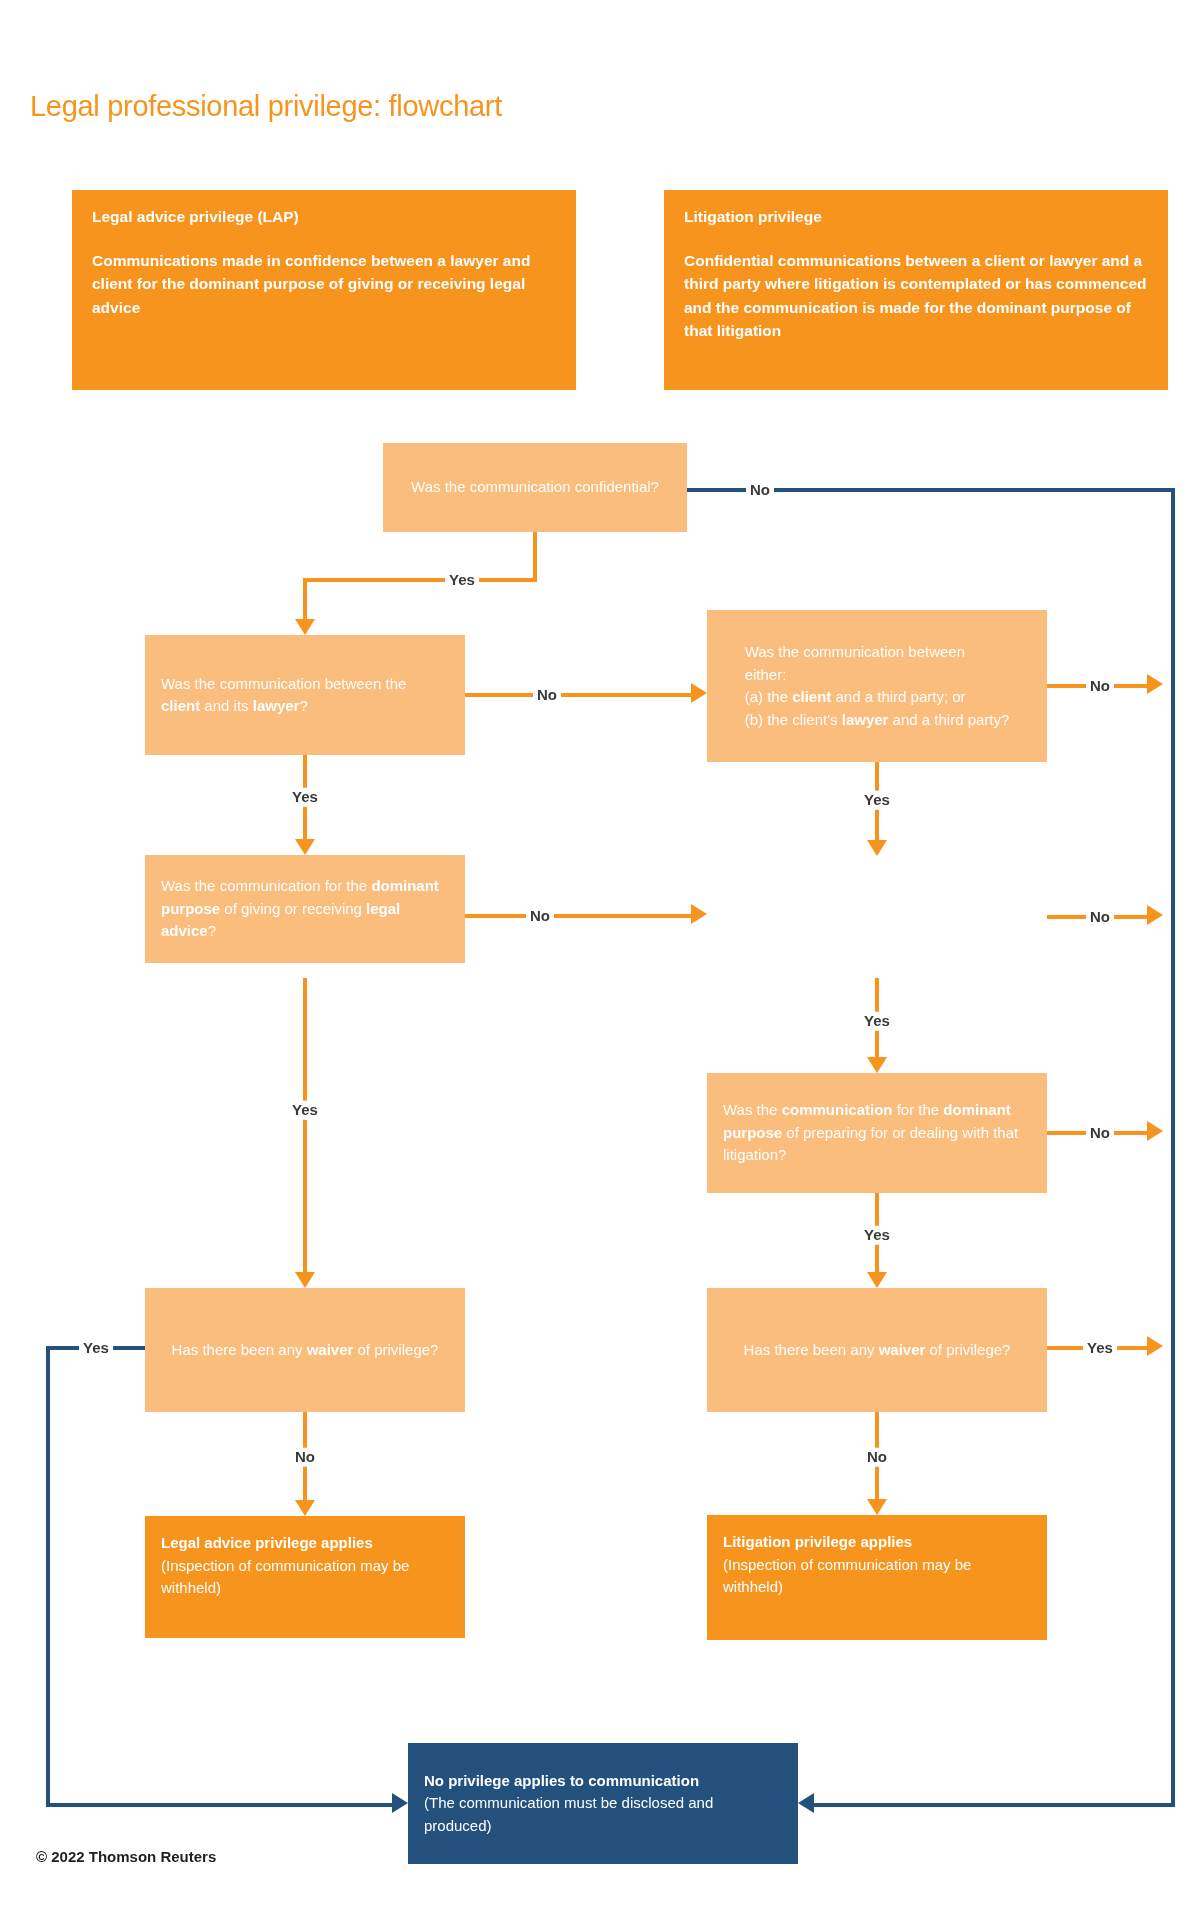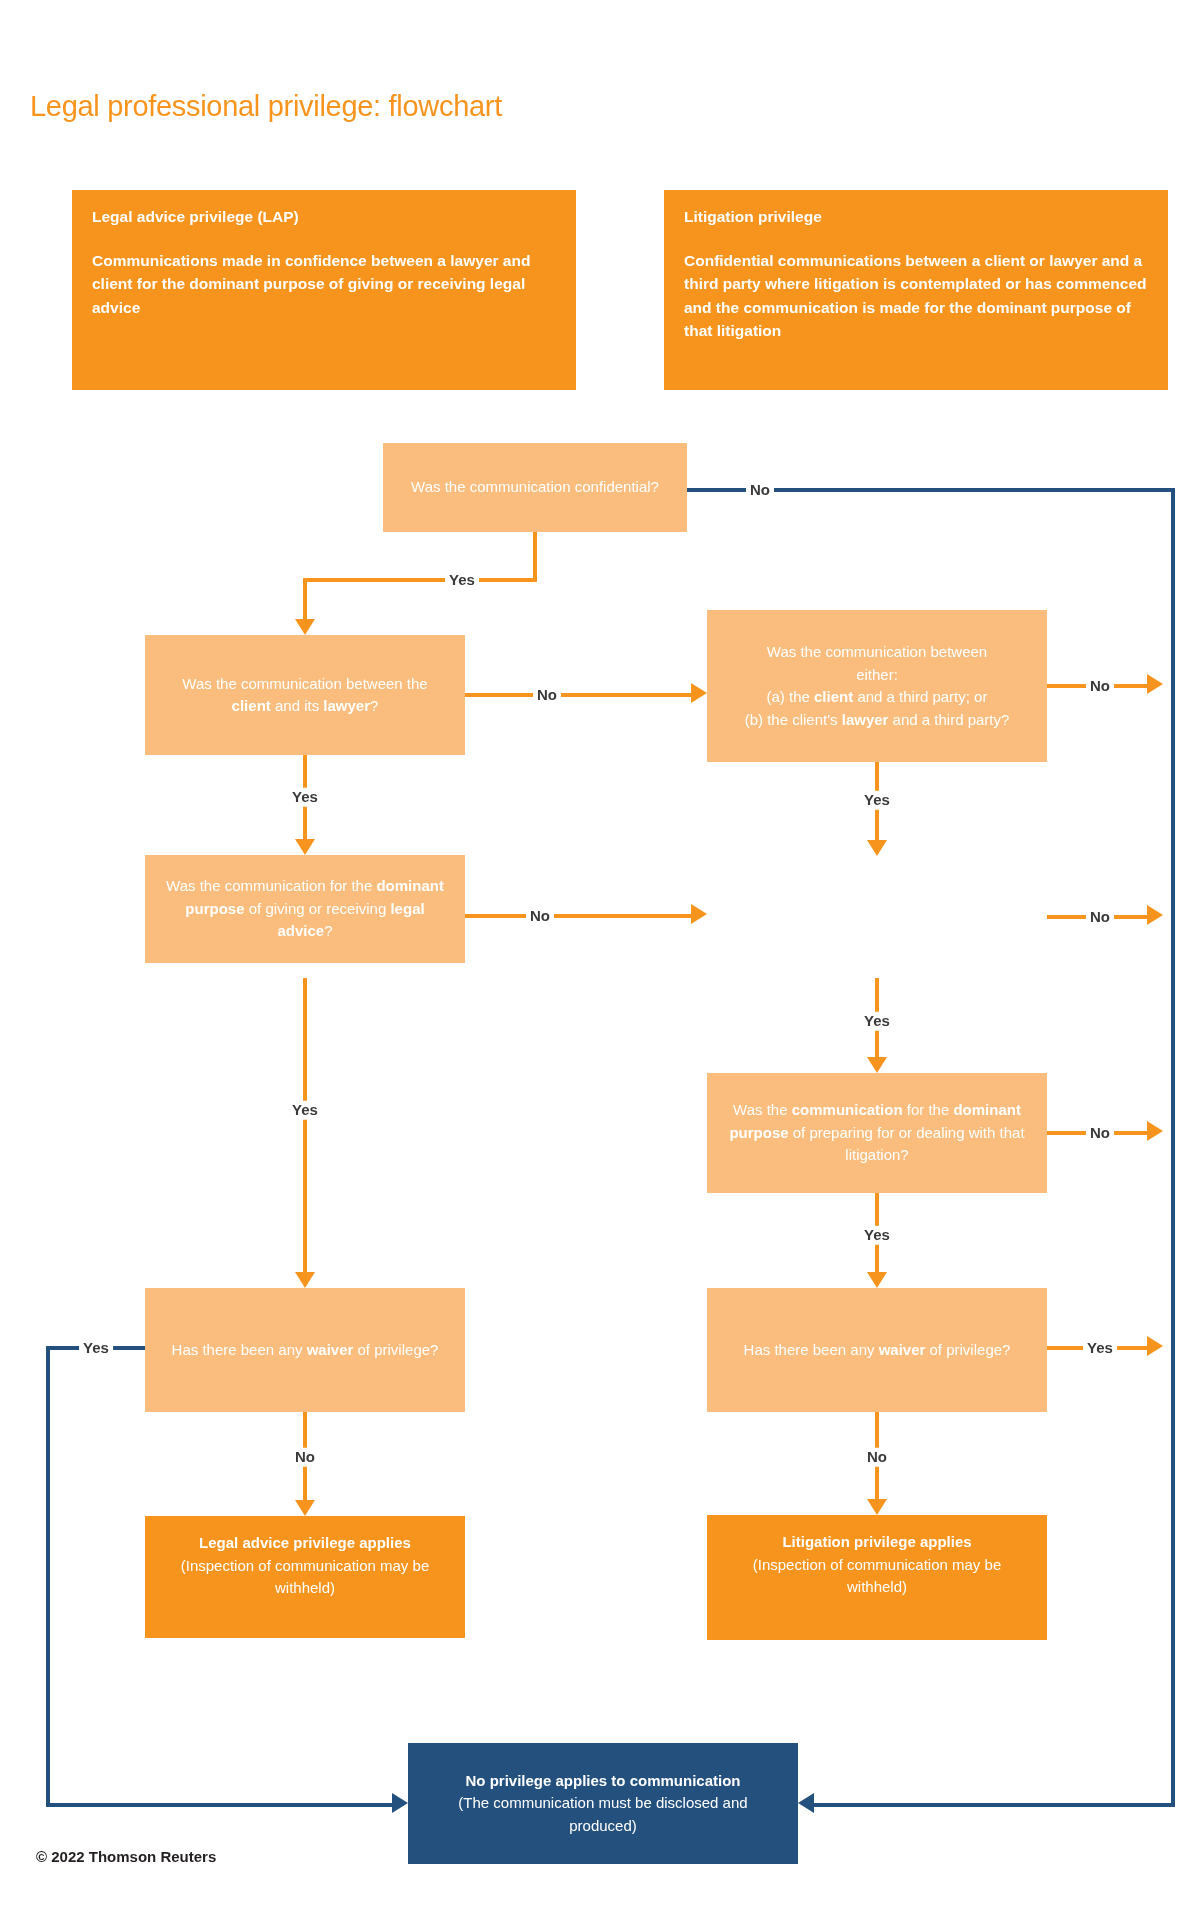--- a/index.html
+++ b/index.html
@@ -13,21 +13,21 @@
     position:relative;width:1200px;height:1909px;background:#fff;overflow:hidden;
     font-family:"Liberation Sans","DejaVu Sans",sans-serif;
   }
   .brand{position:absolute;left:30px;top:46px;font-size:36px;font-weight:700;color:var(--orange);letter-spacing:-0.5px;}
   .subtitle{position:absolute;left:30px;top:90px;font-size:29px;font-weight:400;color:var(--orange);letter-spacing:-0.3px;}
   .defbox{position:absolute;background:var(--orange);color:#fff;padding:18px 20px;box-sizing:border-box;}
   .defbox .dtitle{font-weight:700;font-size:15.5px;margin-bottom:23px;}
   .defbox .dbody{font-weight:600;font-size:15.5px;line-height:1.5;}
   .node{
     position:absolute;display:flex;align-items:center;justify-content:center;
-    text-align:center;color:#fff;font-size:15px;line-height:1.5;
+    text-align:left;color:#fff;font-size:15px;line-height:1.5;
     padding:8px 16px;box-sizing:border-box;font-weight:400;
   }
   .node .b{font-weight:700;}
   .b{font-weight:700;}
   .light{background:var(--light-orange);}
   .solid{background:var(--orange);}
   .navybox{background:var(--navy);}
   .hline,.vline{position:absolute;}
   .hline{height:4px;} .vline{width:4px;}
   .o{background:var(--orange);} .n{background:var(--navy);}

